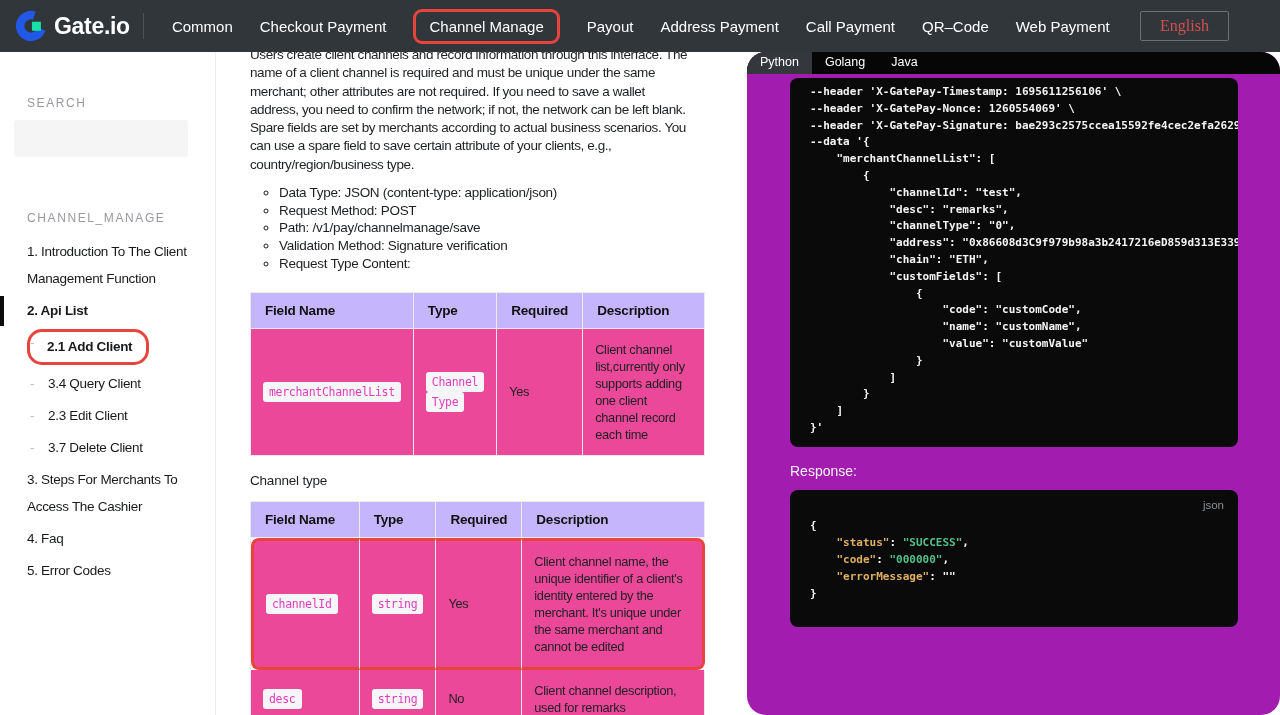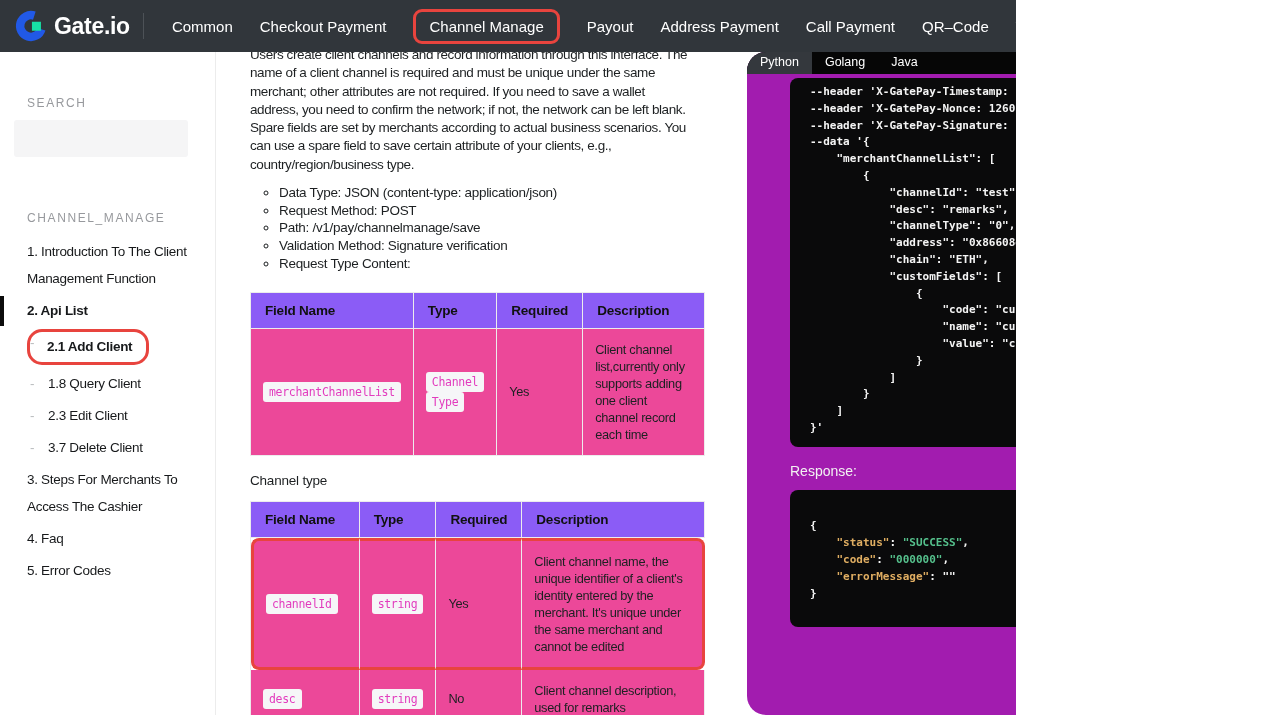--- a/index.html
+++ b/index.html
@@ -1,18 +1,18 @@
 <!DOCTYPE html>
 <html><head>
 <meta charset="utf-8">
 <style>
   * { margin:0; padding:0; box-sizing:border-box; }
   html,body { background:#fff; }
   .screen {
-    position:relative; width:1016px; height:715px; overflow:hidden;
+    position:relative; width:1280px; height:715px; overflow:hidden;
     background:#fff; font-family:"Liberation Sans", sans-serif; color:#1a1c1e;padding-left:9px;
   }
 
   
   .topnav {
     position:absolute; left:0; top:0; width:1280px; height:52px;
     background:#31363b; display:flex; align-items:center; z-index:50;
   }
   .brand { display:flex; align-items:center; padding-left:14px; }
   .brand-logo { width:34px; height:34px; }
@@ -67,21 +67,21 @@
   .bullets li { font-size:13.5px; letter-spacing:-0.3px; line-height:17.7px; color:#1d2022; }
 
   table.tbl { border-collapse:separate; border-spacing:0; width:455px;
     border-top:1px solid #ececec; border-left:1px solid #ececec; }
   table.tbl1 { margin-top:19px; }
   table.tbl2 { margin-top:13px; }
   .tbl th, .tbl td {
     border-right:1px solid #ececec; border-bottom:1px solid #ececec;
     text-align:left; vertical-align:middle;
   }
-  .tbl th { background:#8b5cf6; font-size:13.5px; letter-spacing:-0.2px; font-weight:700; padding:10px 14px; color:#111; }
+  .tbl th { background:#c4b5fd; font-size:13.5px; letter-spacing:-0.2px; font-weight:700; padding:10px 14px; color:#111; }
   .tbl td { padding:12px 12px; font-size:12.8px; letter-spacing:-0.3px; line-height:17px; color:#1d2022; background:#ec4899; }
   .tbl1 col.c1{width:160px}.tbl1 col.c2{width:72px}.tbl1 col.c3{width:76px}.tbl1 col.c4{width:147px}
   .tbl2 col.c1{width:110px}.tbl2 col.c2{width:74px}.tbl2 col.c3{width:76px}.tbl2 col.c4{width:195px}
   code.chip {
     font-family:"DejaVu Sans Mono", monospace; font-size:11.5px; letter-spacing:-0.3px;
     color:#e23cbe; background:#f6f6f8; padding:3px 6px; border-radius:3px;
     box-decoration-break:clone; -webkit-box-decoration-break:clone; line-height:20px;
   }
   tr.hl-row td { border-top:3px solid #e8443e; border-bottom:3px solid #e8443e; }
   tr.hl-row td:first-child { border-left:3px solid #e8443e; border-top-left-radius:8px; border-bottom-left-radius:8px; }
@@ -140,21 +140,21 @@
   <div class="sidebar">
     <div class="side-label search-label">SEARCH</div>
     <input class="search-input" type="text" style="">
     <div class="side-label section-label">CHANNEL_MANAGE</div>
     <div class="active-bar"></div>
     <ul class="side-menu">
       <li>1. Introduction To The Client
 Management Function</li>
       <li class="bold">2. Api List</li>
       <li class="sub bold"><span class="hl-box">2.1 Add Client</span></li>
-      <li class="sub">1.8 Query Client</li>
+      <li class="sub">3.4 Query Client</li>
       <li class="sub">2.3 Edit Client</li>
       <li class="sub">3.7 Delete Client</li>
       <li>3. Steps For Merchants To
 Access The Cashier</li>
       <li>4. Faq</li>
       <li>5. Error Codes</li>
     </ul>
   </div>
 
   <div class="doc">

